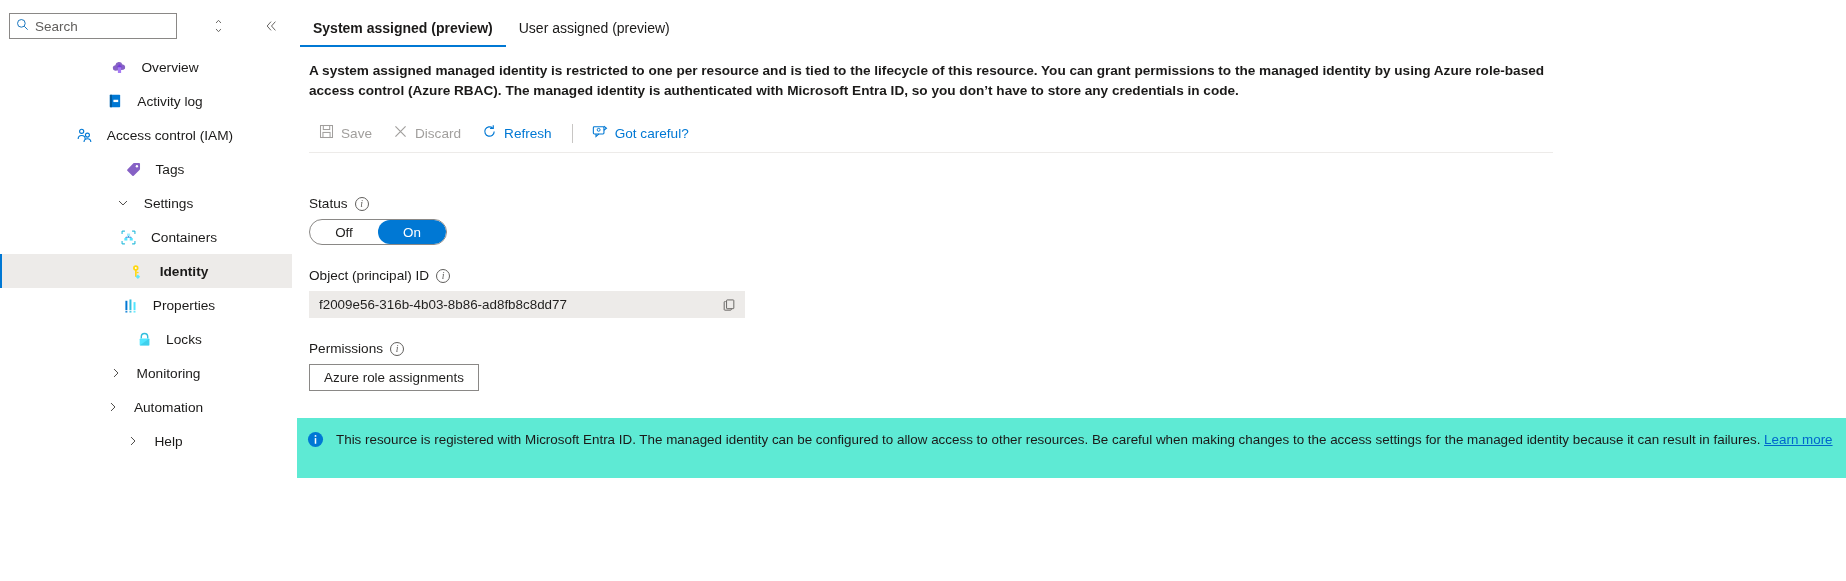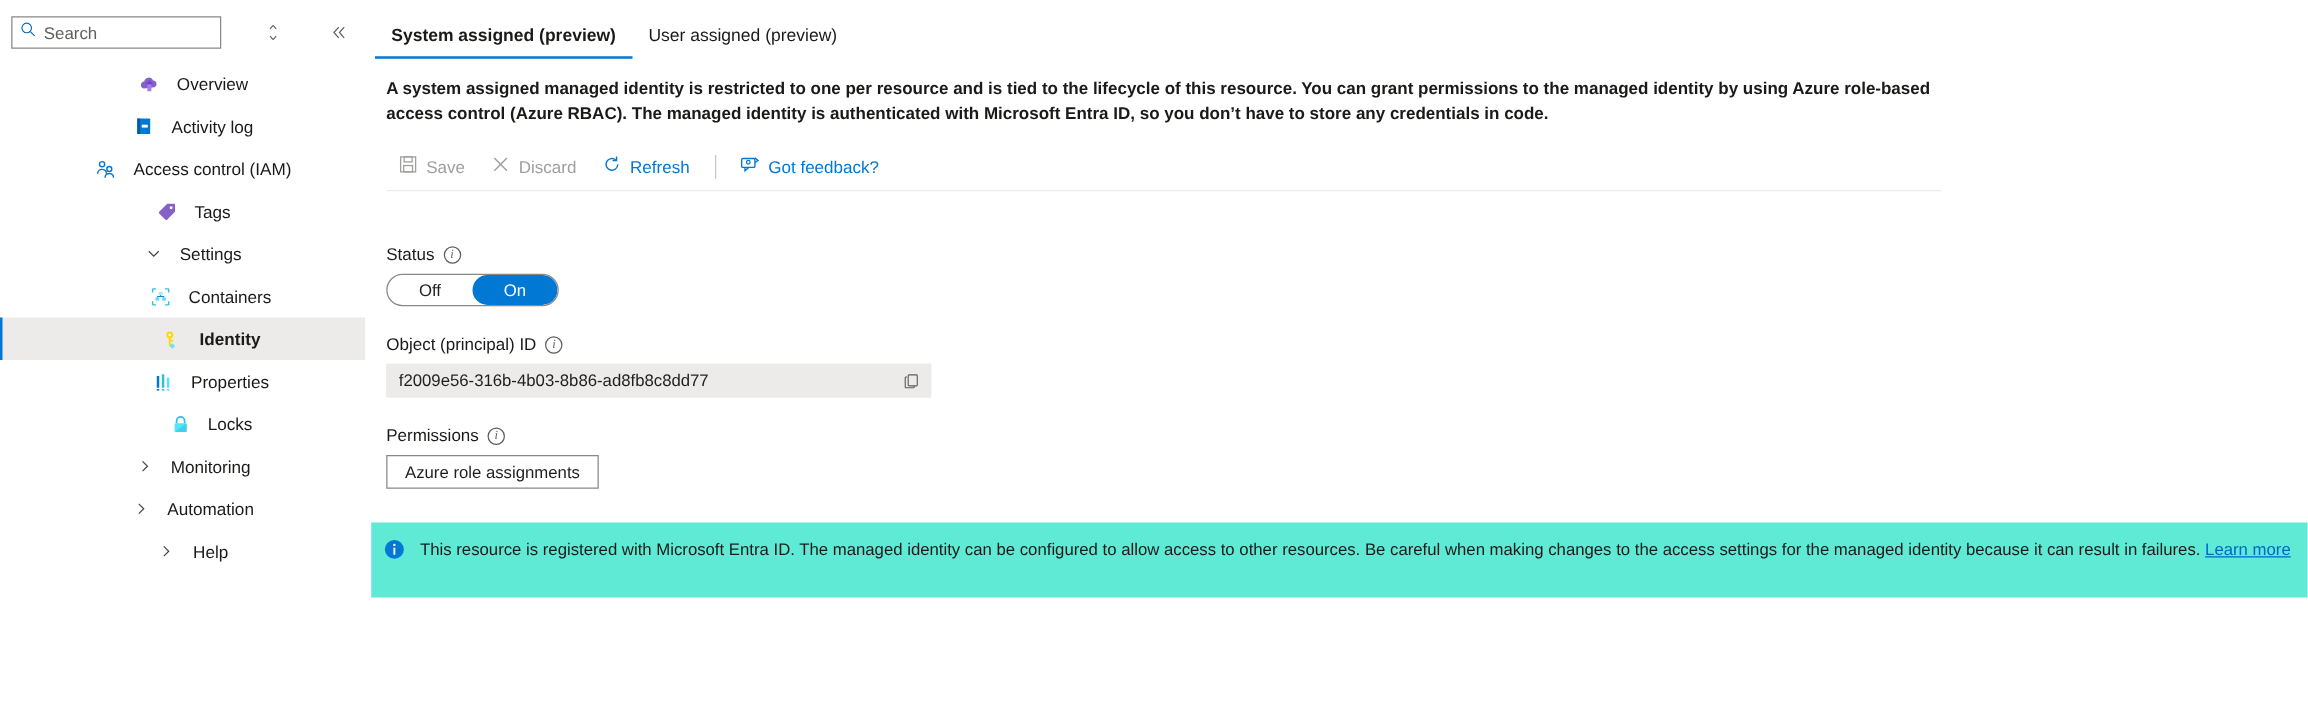--- a/index.html
+++ b/index.html
@@ -501,21 +501,21 @@
 
       <button class="cmd">
         <span>
           <svg width="16" height="15" viewBox="0 0 17 16" fill="none">
             <rect x="1.4" y="3.0" width="11.3" height="7.6" rx="1" stroke="#0078d4" stroke-width="1.15"></rect>
             <path d="M4.2 10.6 L4.2 13.4 L7.4 10.6" stroke="#0078d4" stroke-width="1.15" fill="none"></path>
             <circle cx="7.05" cy="6.2" r="1.55" stroke="#0078d4" stroke-width="1.05"></circle>
             <path d="M12.6 2.3 L15.4 4.6 L12.6 6.6" stroke="#0078d4" stroke-width="1.15" fill="none"></path>
           </svg>
         </span>
-        <span>Got feedback?</span>
+        <span>Got careful?</span>
       </button>
     </div>
 
     <div class="status-block">
       <div class="field-label">
         <span>Status</span>
         <span class="info-i">i</span>
       </div>
       <div class="toggle">
         <div class="toggle-opt">Off</div>

